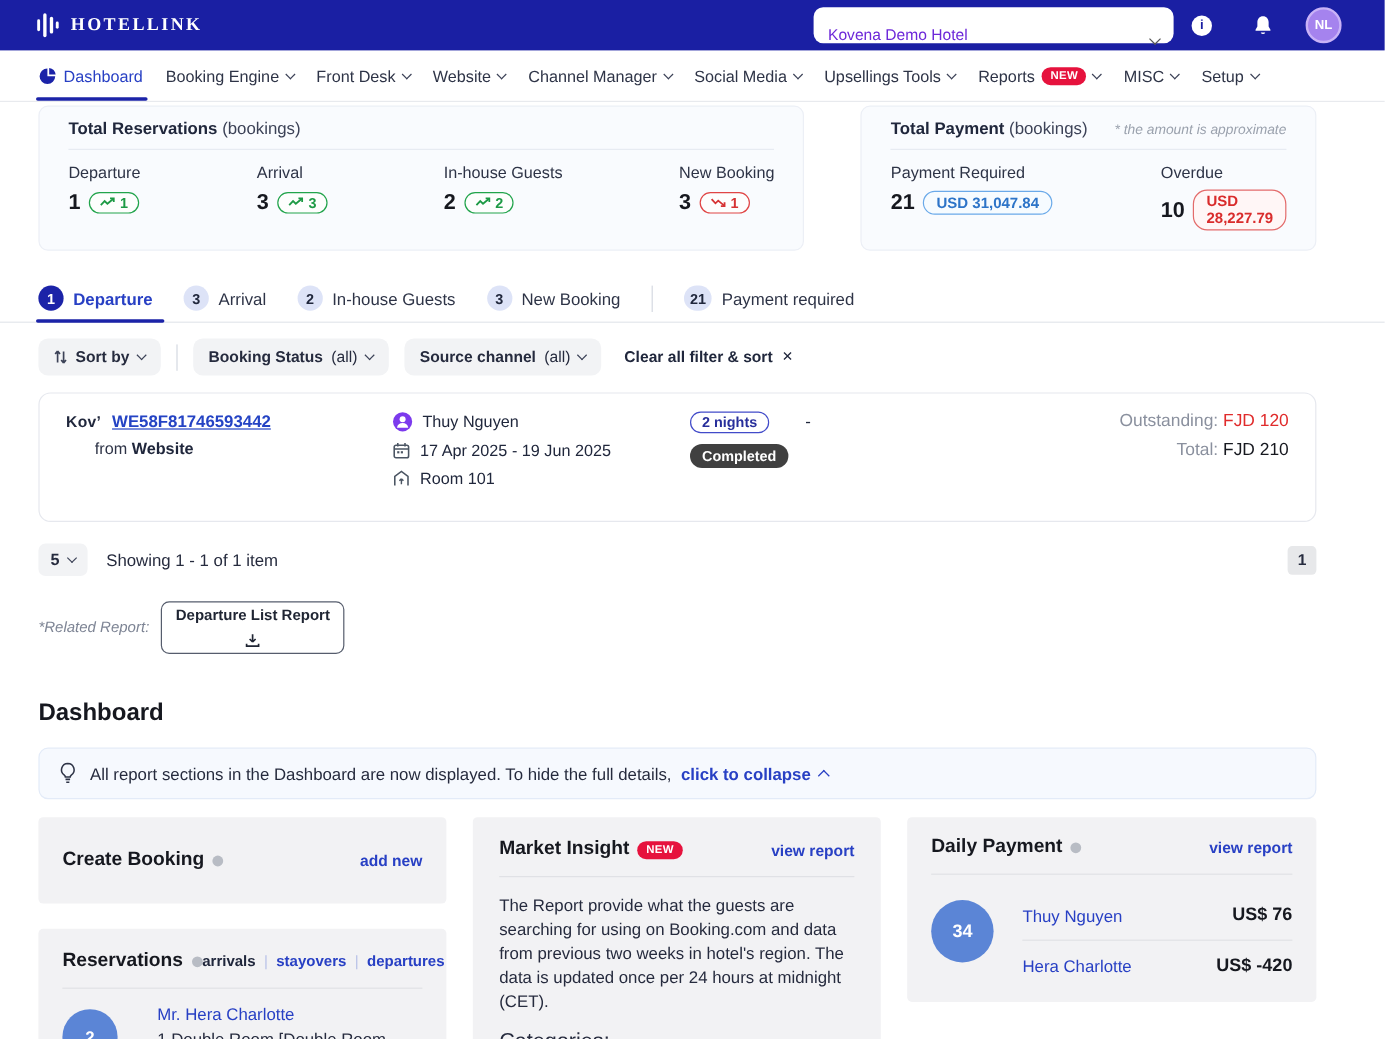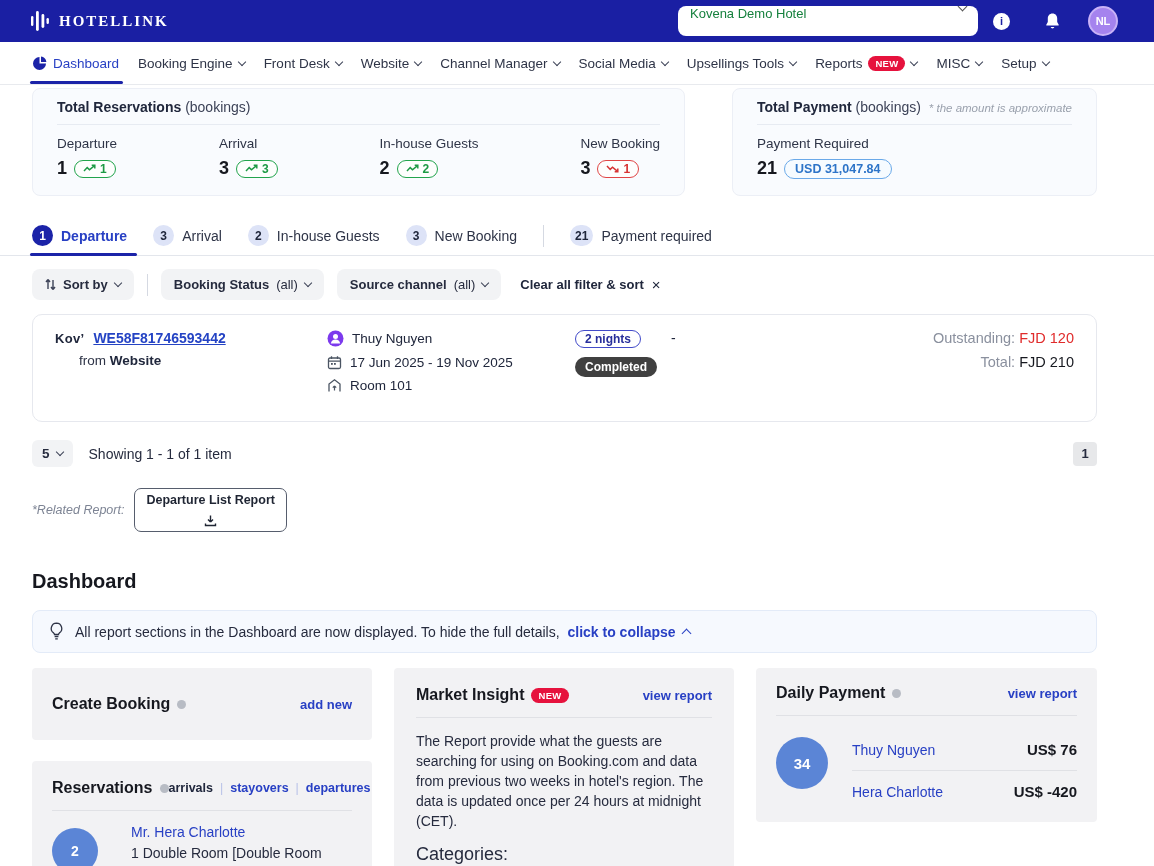--- a/index.html
+++ b/index.html
@@ -5,21 +5,21 @@
   * { margin:0; padding:0; box-sizing:border-box; }
   html,body { width:1154px; height:866px; overflow:hidden; background:#fff;
     font-family:"Liberation Sans", "DejaVu Sans", sans-serif; color:#262b3e; }
 
   
   .topbar { height:42px; background:#1a1fa3; display:flex; align-items:center; padding:0 36px 0 30px; }
   .brand { display:flex; align-items:center; gap:9px; }
   .brand-name { color:#fff; font-size:15px; font-weight:bold; letter-spacing:2px;font-family:Liberation Serif, serif; }
   .top-spacer { flex:1; }
   .hotel-select { width:300px; height:30px; background:#fff; border-radius:8px; display:flex;
-    align-items:flex-start; padding:0 12px; font-size:13px; color:#15803d; cursor:pointer; }
+    align-items:flex-end; padding:0 12px; font-size:13px; color:#6d28d9; cursor:pointer; }
   .hotel-select .chev { margin-left:auto; color:#555; }
   .chev { display:inline-block; width:7px; height:7px; border-right:1.8px solid currentColor;
     border-bottom:1.8px solid currentColor; transform:rotate(45deg); margin-top:-3px; }
   .chev.up { transform:rotate(225deg); margin-top:4px; }
   .info-badge { width:17px; height:17px; border-radius:50%; background:#fff; color:#1a1fa3;
     font-size:11px; font-weight:bold; display:flex; align-items:center; justify-content:center;
     margin-left:15px; cursor:pointer; }
   .bell-wrap { margin:0 27px 0 34px; cursor:pointer; display:flex; }
   .avatar { width:30px; height:30px; border-radius:50%; background:#a583ee; border:2px solid #c9b2f7;
     color:#fff; font-size:11px; font-weight:bold; display:flex; align-items:center; justify-content:center; cursor:pointer; }
@@ -323,20 +323,27 @@
     </div>
     <div class="panel-div"></div>
     <div class="stats-pay">
       <div class="stat">
         <div class="stat-label">Payment Required</div>
         <div class="stat-value">
           <span class="stat-num">21</span>
           <span class="amount-pill blue">USD 31,047.84</span>
         </div>
       </div>
+      <div class="stat">
+        <div class="stat-label">Overdue</div>
+        <div class="stat-value">
+          <span class="stat-num">10</span>
+          <span class="amount-pill red">USD 28,227.79</span>
+        </div>
+      </div>
     </div>
   </div>
 </div>
 
 <div class="tabs">
   <div class="tab active">
     <span class="tab-chip">1</span>
     <span>Departure</span>
   </div>
   <div class="tab">
@@ -403,21 +410,21 @@
       </svg>
       <span>Thuy Nguyen</span>
     </div>
     <div class="bk-line">
       <svg width="15" height="15" viewBox="0 0 15 15">
         <rect x="1.5" y="3" width="12" height="10.5" rx="1.5" fill="none" stroke="#4b5563" stroke-width="1.3"></rect>
         <path d="M4.5 1.2 V4 M10.5 1.2 V4 M1.5 6.2 H13.5" stroke="#4b5563" stroke-width="1.3"></path>
         <rect x="4" y="8" width="1.8" height="1.8" fill="#4b5563"></rect>
           <rect x="7" y="8" width="1.8" height="1.8" fill="#4b5563"></rect>
       </svg>
-      <span>17 Jun 2025 - 19 Nov 2025</span>
+      <span>17 Apr 2025 - 19 Jun 2025</span>
     </div>
     <div class="bk-line">
       <svg width="15" height="15" viewBox="0 0 15 15">
         <path d="M2 13.5 V6 L7.5 1.8 L13 6 V13.5" fill="none" stroke="#4b5563" stroke-width="1.3"></path>
         <path d="M7.5 12.5 V8 M7.5 8 L5.8 9.7 M7.5 8 L9.2 9.7" fill="none" stroke="#4b5563" stroke-width="1.2"></path>
       </svg>
       <span>Room 101</span>
     </div>
   </div>
   <div class="bk-badges">

